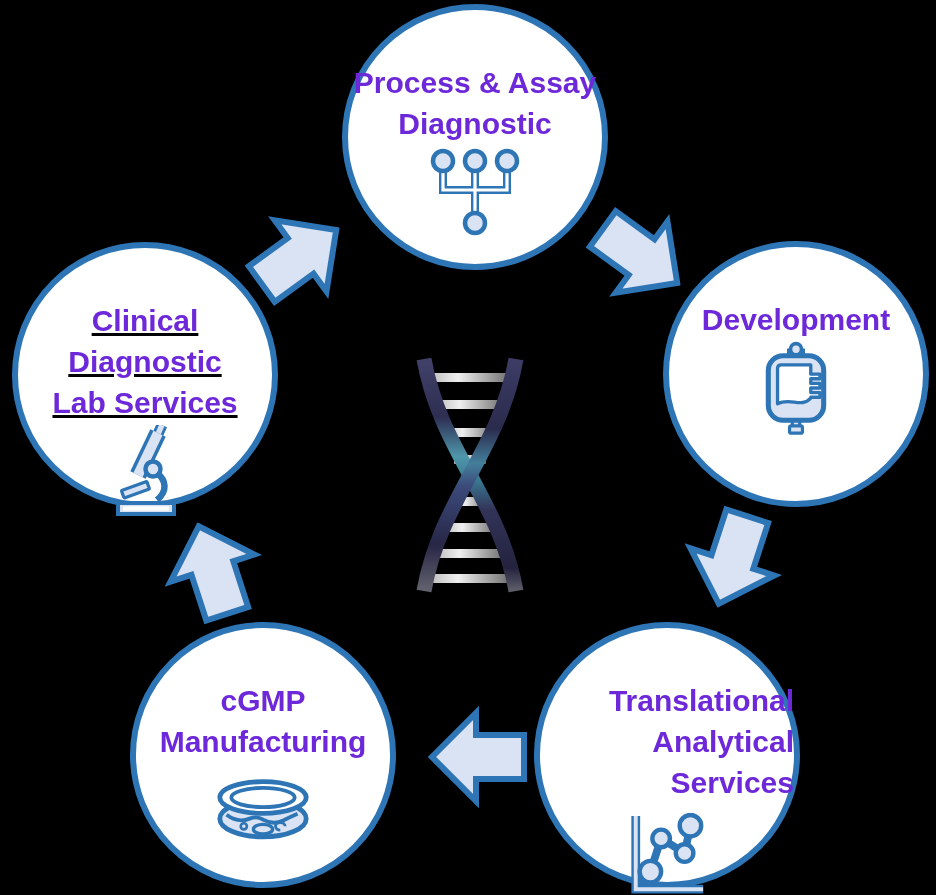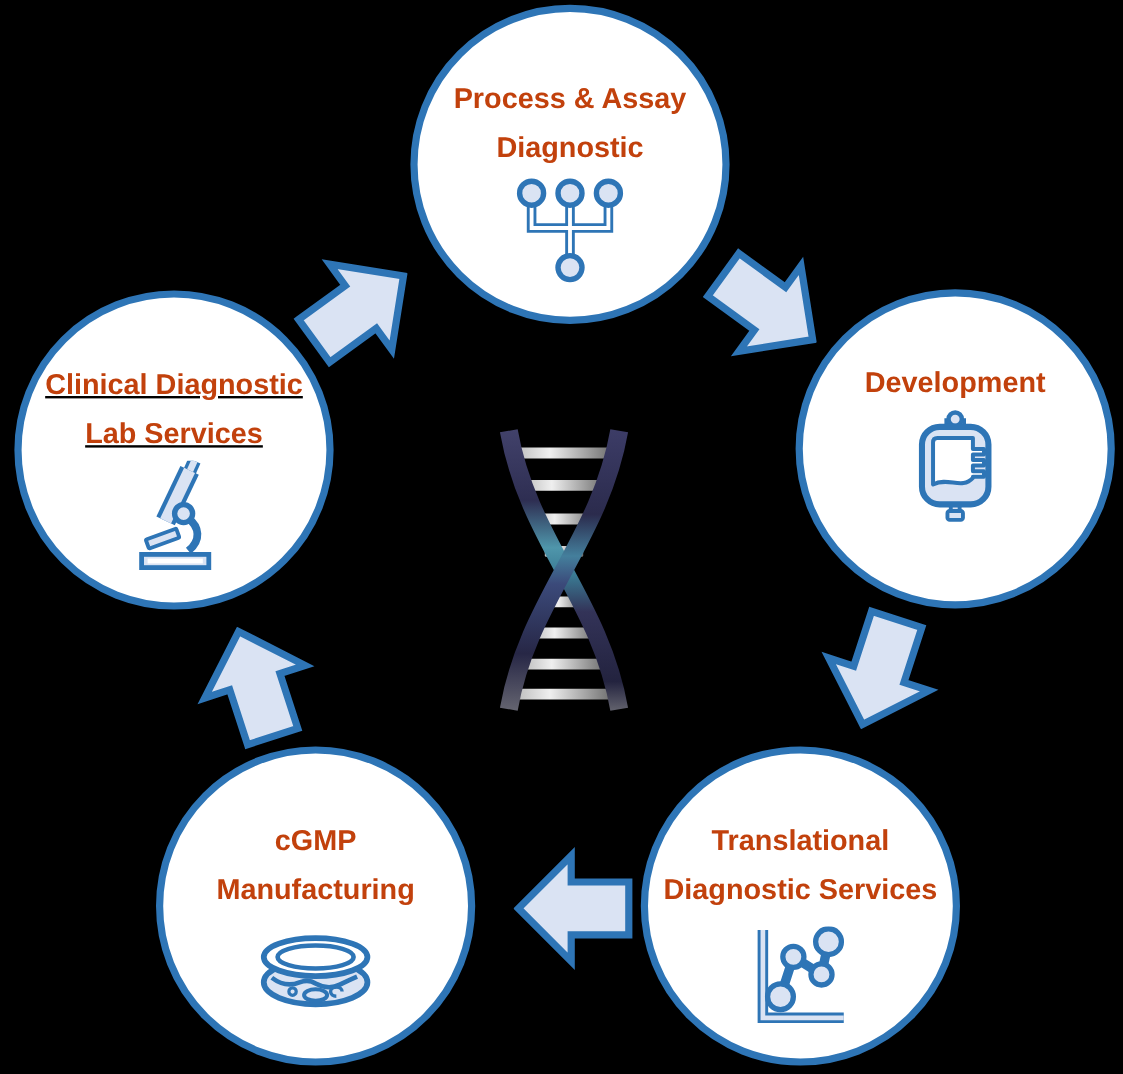--- a/index.html
+++ b/index.html
@@ -7,26 +7,26 @@
     position:relative;width:936px;height:895px;background:#000000;
     overflow:hidden;font-family:"Liberation Sans", sans-serif;
   }
   
   .node{
     position:absolute;width:254px;height:254px;border:6px solid #2e75b6;
     border-radius:50%;background:#ffffff;text-align:center;
   }
   .node-top{left:342px;top:4px;}
   .node-right{left:663px;top:241px;}
-  .node-bottom-right{left:534px;top:622px;}
+  .node-bottom-right{left:534px;top:622px;text-align:right;}
   .node-bottom-left{left:130px;top:622px;}
   .node-left{left:12px;top:242px;text-decoration:underline;}
   .label{
-    margin-top:52px;font-size:24px;line-height:41px;font-weight:600;
-    color:#c2410c;letter-spacing:0px;
+    margin-top:52px;font-size:30px;line-height:41px;font-weight:600;
+    color:#6d28d9;letter-spacing:0px;
   }
   .label span{display:block;}
   .icon{display:block;margin:2px auto 0 auto;}
   .icon-flow{margin-top:4px;}
   .icon-bag{margin-top:0px;}
   .icon-chart{margin-top:10px;}
   .icon-petri{margin-top:16px;}
   .icon-scope{margin-top:2px;}
   
   .arrow{position:absolute;width:100px;height:104px;}
@@ -138,21 +138,21 @@
       <rect x="32" y="85" width="8" height="9" fill="#dae3f3" stroke="#2e75b6" stroke-width="3.5"></rect>
       <rect x="29" y="93" width="14" height="8" rx="2" fill="#dae3f3" stroke="#2e75b6" stroke-width="3.5"></rect>
       <rect x="6" y="17" width="60" height="70" rx="16" fill="#dae3f3" stroke="#2e75b6" stroke-width="5.5"></rect>
       <path d="M20,27 L52,27 L52,37 L62,37 L62,42 L52,42 L52,47 L62,47 L62,52 L52,52 L52,57 L62,57 L62,62 L52,62 L52,63 C42,74 30,62 16,69 L16,31 Q16,27 20,27 Z" fill="#ffffff" stroke="#2e75b6" stroke-width="3.6" stroke-linejoin="round"></path>
     </svg>
   </div>
 
   <div class="node node-bottom-right">
     <div class="label">
       <span>Translational</span>
-      <span>Diagnostic Services</span>
+      <span>Analytical Services</span>
     </div>
     <svg class="icon icon-chart" width="80" height="84" viewBox="0 0 80 86">
       <path d="M8,3 V78 H77" fill="none" stroke="#2e75b6" stroke-width="9"></path>
       <path d="M8,3 V78 H77" fill="none" stroke="#dae3f3" stroke-width="4"></path>
       <path d="M23,60 L34,26 L58,41 L64,13" fill="none" stroke="#2e75b6" stroke-width="8"></path>
       <circle cx="23" cy="60" r="11" fill="#dae3f3" stroke="#2e75b6" stroke-width="4.5"></circle>
       <circle cx="34" cy="26" r="9" fill="#dae3f3" stroke="#2e75b6" stroke-width="4.5"></circle>
       <circle cx="58" cy="41" r="9" fill="#dae3f3" stroke="#2e75b6" stroke-width="4.5"></circle>
       <circle cx="64" cy="13" r="11" fill="#dae3f3" stroke="#2e75b6" stroke-width="4.5"></circle>
     </svg>

